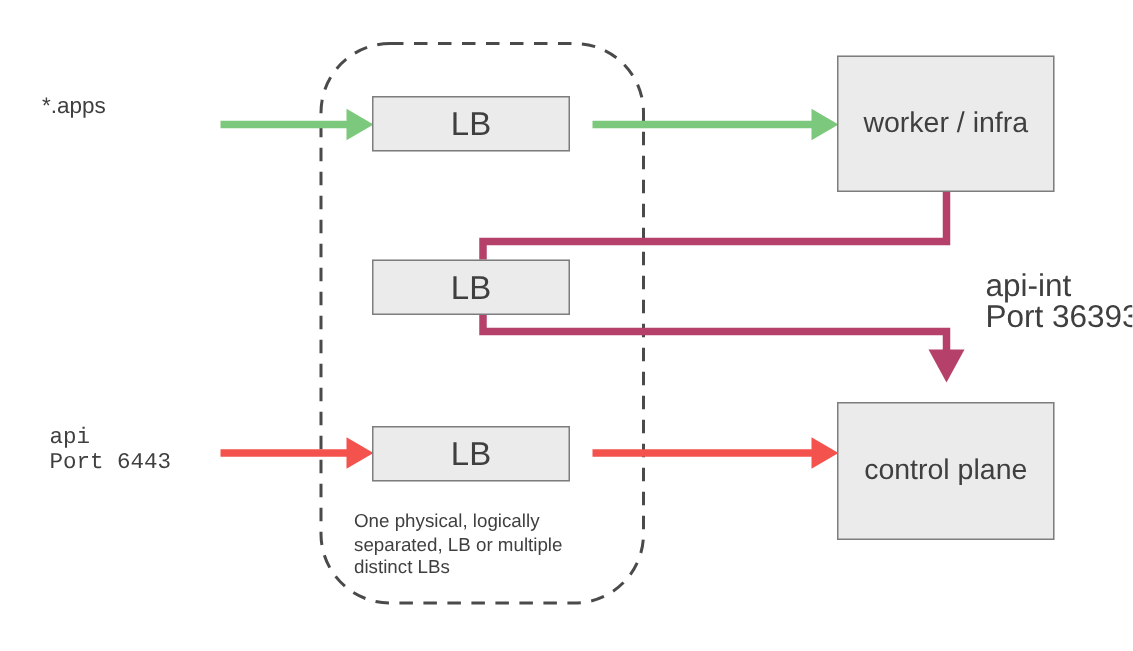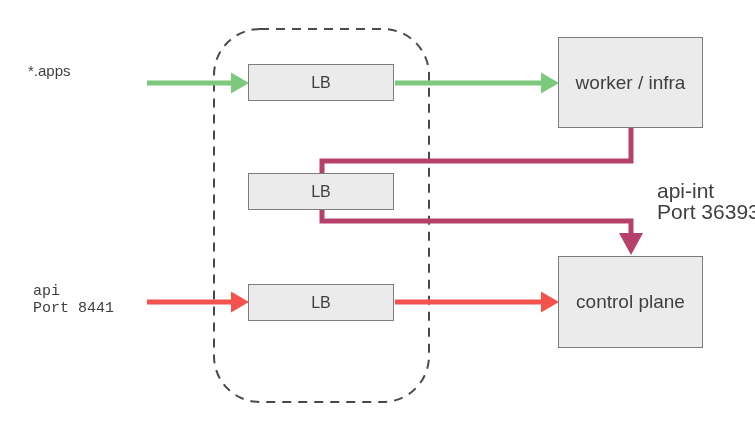--- a/index.html
+++ b/index.html
@@ -45,23 +45,23 @@
     background: var(--box_fill);
     border: 1px solid var(--box_border);
     display: flex;
     align-items: center;
     justify-content: center;
     z-index: 3;
     color: var(--text);
   }
   .lb-box {
     left: 248px;
-    width: 146px;
+    width: 132px;
     height: 37px;
-    font-size: 16px;
+    font-size: 22px;
   }
   .big-box {
     left: 558px;
     width: 145px;
     font-size: 19px;
   }
 
   
   .edge-label {
     position: absolute;
@@ -107,32 +107,37 @@
     <line class="stroke-red" x1="395" y1="302" x2="542" y2="302"></line>
     <polygon class="fill-red" points="541,291.5 559,302 541,312.5"></polygon>
   </svg>
 
   <div class="edge-label" style="left:28px; top:62px;">
     <span class="lbl-line">*.apps</span>
   </div>
 
   <div class="edge-label" style="left:33px; top:283px;font-family:Liberation Mono, monospace;">
     <span class="lbl-line">api</span>
-    <span class="lbl-line">Port 8441</span>
+    <span class="lbl-line">Port 6443</span>
   </div>
 
   <div class="edge-label" id="api-int-label" style="left:657px; top:180px;">
     <span class="lbl-line">api-int</span>
     <span class="lbl-line">Port 36393</span>
   </div>
 
   <div class="node-box lb-box" style="top:64px;">LB</div>
 
   <div class="node-box lb-box" style="top:173px;">LB</div>
 
   <div class="node-box lb-box" style="top:284px;">LB</div>
 
   <div class="node-box big-box" style="top:37px; height:91px;">worker / infra</div>
 
-  <div class="node-box big-box" style="top:256px; height:92px;">control plane</div>
+  <div class="node-box big-box" style="top:268px; height:92px;">control plane</div>
 
+  <div id="lb-note">
+    <span class="note-line">One physical, logically</span>
+    <span class="note-line">separated, LB or multiple</span>
+    <span class="note-line">distinct LBs</span>
+  </div>
 
 </div>
 
 </body></html>

